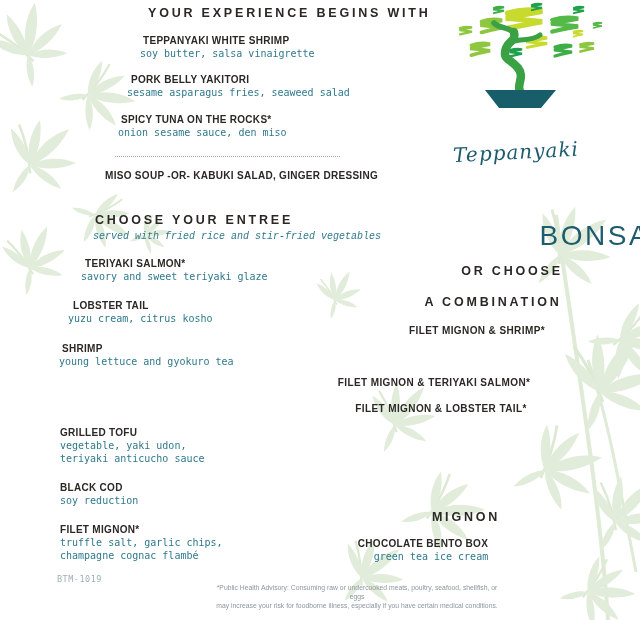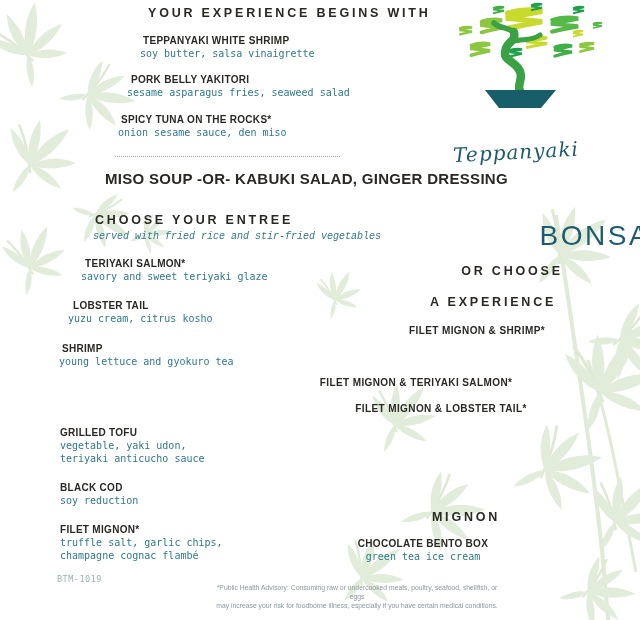--- a/index.html
+++ b/index.html
@@ -15,21 +15,21 @@
   html,body{background:#fff;}
   body{font-family:"Liberation Sans",sans-serif;}
   .menu{position:relative;width:640px;height:620px;background:#fff;overflow:hidden;}
   .abs{position:absolute;white-space:nowrap;}
   .center{transform:translateX(-50%);text-align:center;}
   .sec-head{font-weight:800;font-size:12.5px;letter-spacing:2.8px;color:var(--ink);}
   .name{font-weight:700;font-size:10px;letter-spacing:0.3px;color:var(--ink);line-height:12px;}
   .desc{font-family:"DejaVu Sans Mono","Liberation Mono",monospace;font-size:10px;color:var(--teal);line-height:13px;white-space:pre-line;}
   .subtitle{font-family:Liberation Mono, monospace;font-style:italic;font-size:10px;color:var(--teal);}
   .combo{font-weight:700;font-size:10px;letter-spacing:0.4px;color:var(--ink);}
-  .miso{font-weight:700;font-size:15px;letter-spacing:0.3px;color:var(--ink);}
+  .miso{font-weight:700;font-size:10px;letter-spacing:0.3px;color:var(--ink);}
   .divider{border-top:1.5px dotted #a8a8a8;width:225px;height:0;}
   .brand-word{font-size:28px;font-weight:400;letter-spacing:2.5px;color:var(--logo);}
   .brand-script{font-family:"DejaVu Serif","Liberation Serif",serif;font-style:italic;font-size:20px;letter-spacing:1px;color:var(--logo);transform:translateX(-50%) rotate(-3deg);}
   .advisory{font-size:6.8px;line-height:9px;color:var(--advisory);white-space:pre-line;text-align:center;}
   .code{font-family:"DejaVu Sans Mono","Liberation Mono",monospace;font-size:8.5px;color:var(--code);letter-spacing:0.5px;}
   svg{display:block;}
   .wm-svg{position:absolute;left:0;top:0;}
   .content{position:absolute;left:0;top:0;width:100%;height:100%;}
 </style>
 </head>
@@ -158,28 +158,28 @@
       <div class="desc">soy reduction</div>
     </div>
 
     <div class="abs" style="left:60px;top:524px;">
       <div class="name">FILET MIGNON*</div>
       <div class="desc">truffle salt, garlic chips,
 champagne cognac flambé</div>
     </div>
 
     <div class="abs sec-head center" style="left:512px;top:264px;">OR CHOOSE</div>
-    <div class="abs sec-head center" style="left:493px;top:295px;">A EXPERIENCE</div>
+    <div class="abs sec-head center" style="left:493px;top:295px;">A COMBINATION</div>
 
     <div class="abs combo center" style="left:477px;top:325px;">FILET MIGNON &amp; SHRIMP*</div>
-    <div class="abs combo center" style="left:416px;top:377px;text-align:right;">FILET MIGNON &amp; TERIYAKI SALMON*</div>
+    <div class="abs combo center" style="left:434px;top:377px;text-align:right;">FILET MIGNON &amp; TERIYAKI SALMON*</div>
     <div class="abs combo center" style="left:441px;top:403px;">FILET MIGNON &amp; LOBSTER TAIL*</div>
 
     <div class="abs sec-head center" style="left:466px;top:510px;">MIGNON</div>
-    <div class="abs center" style="left:423px;top:538px;">
+    <div class="abs center" style="left:423px;top:538px;text-align:right;">
       <div class="name">CHOCOLATE BENTO BOX</div>
       <div class="desc">green tea ice cream</div>
     </div>
 
     <div class="abs advisory center" style="left:357px;top:583px;">*Public Health Advisory: Consuming raw or undercooked meats, poultry, seafood, shellfish, or eggs
 may increase your risk for foodborne illness, especially if you have certain medical conditions.</div>
 
     <div class="abs code" style="left:57px;top:574px;">BTM-1019</div>
 
   </div>

